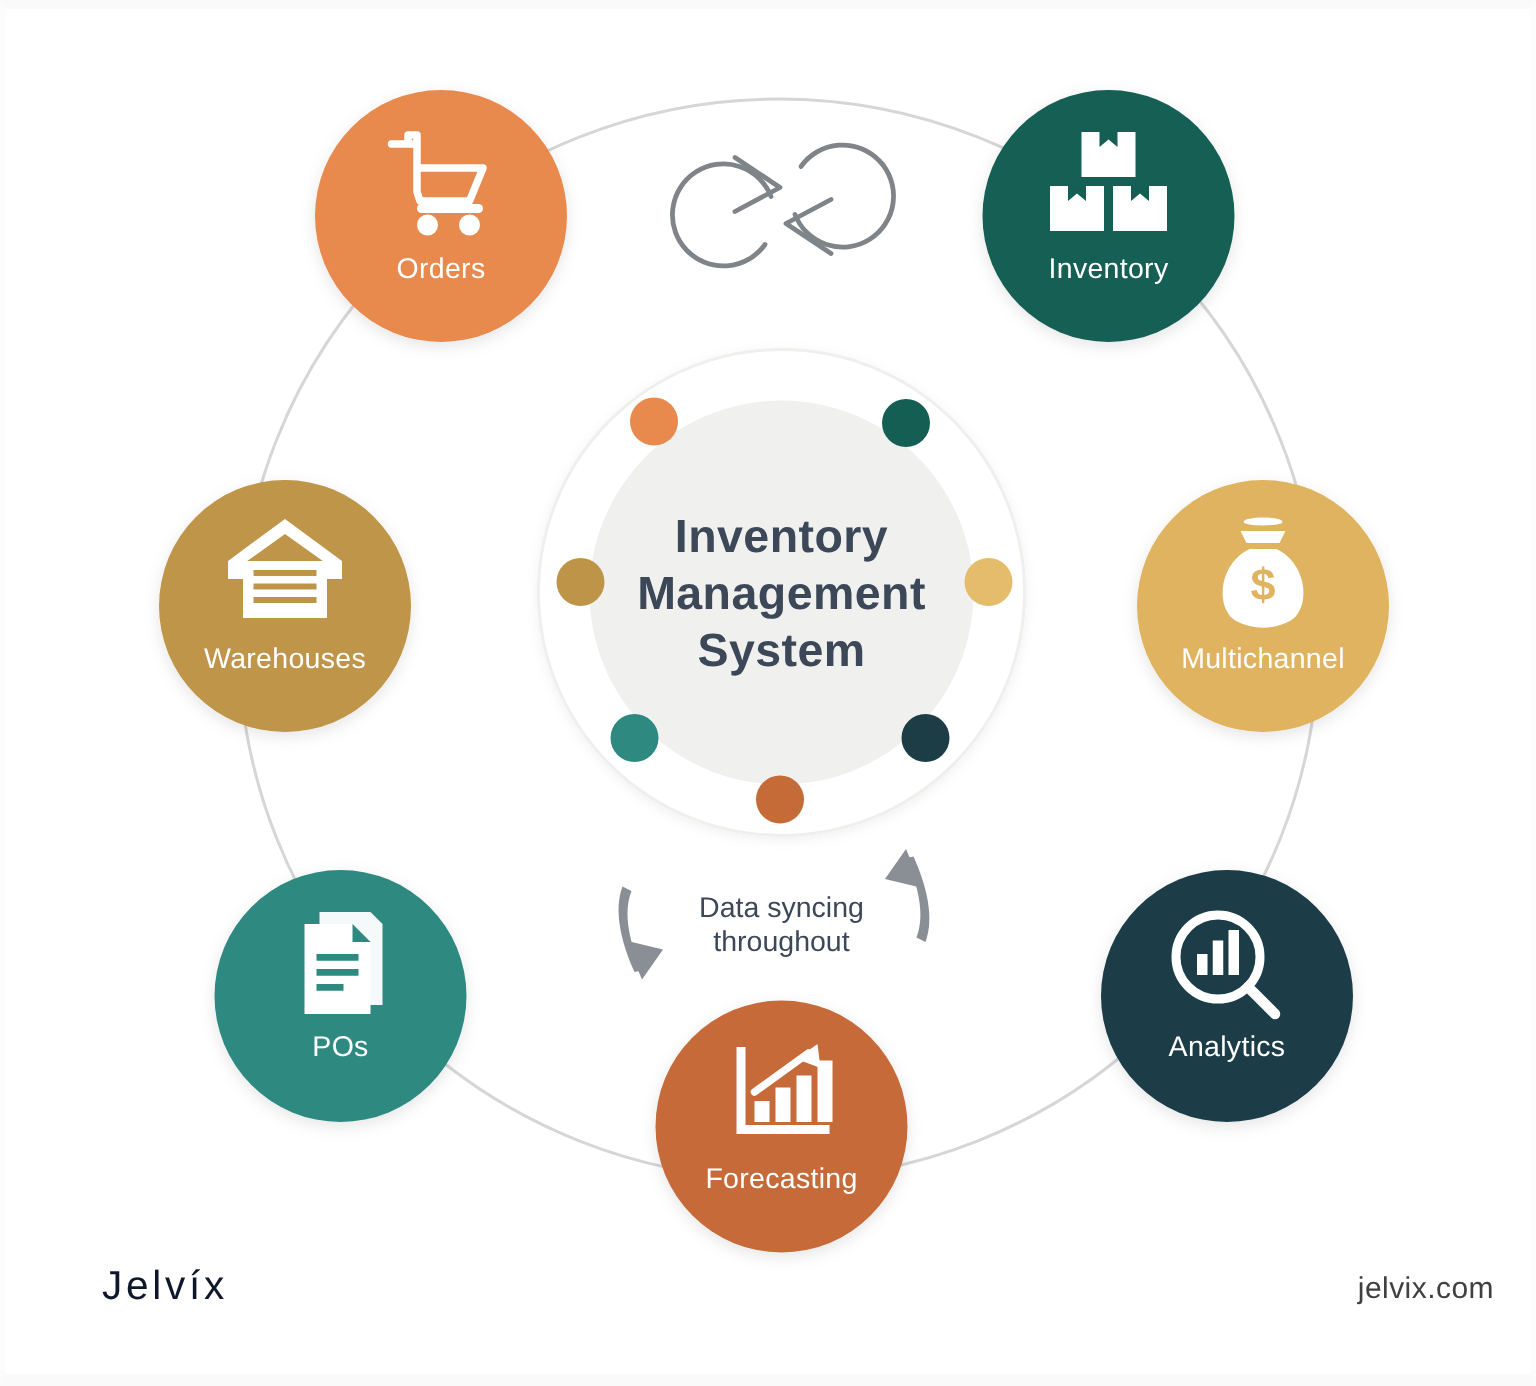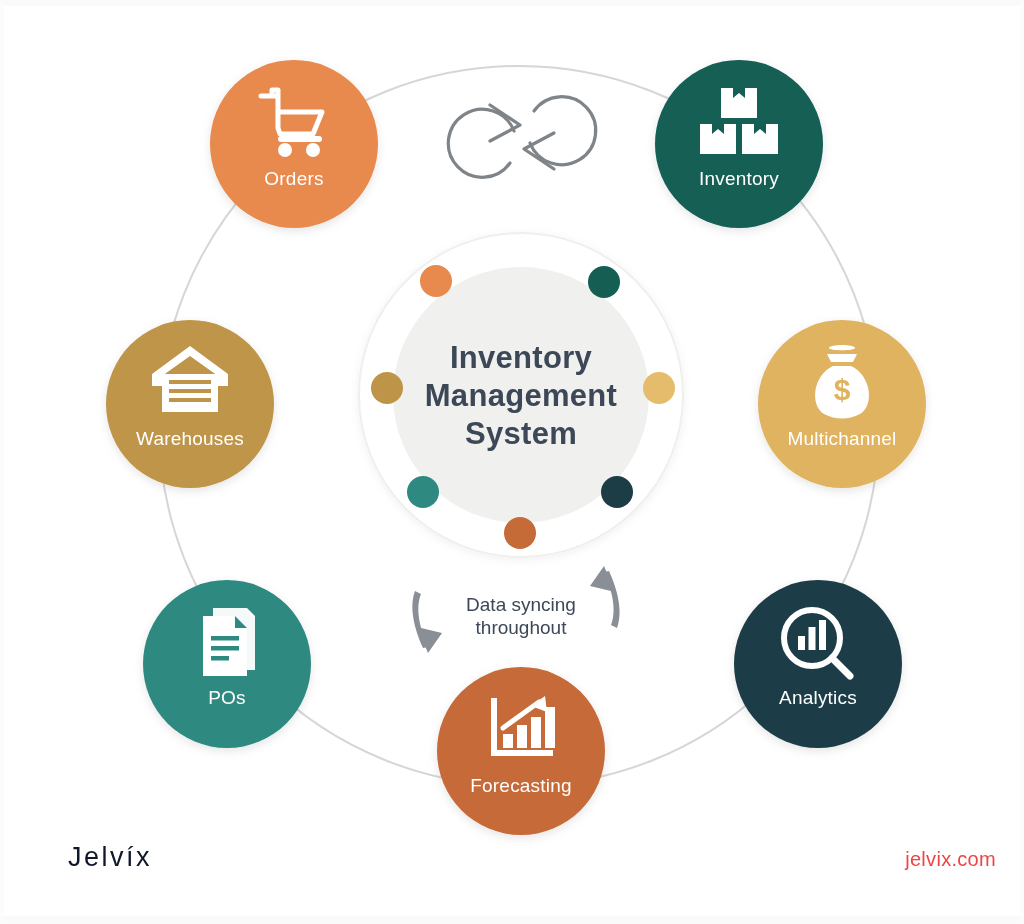--- a/index.html
+++ b/index.html
@@ -69,21 +69,21 @@
     letter-spacing: 2.5px;
     font-weight: 300;
     margin-left: 30px;
   }
   .brand-url {
     position: absolute;
     right: 32px;
     top: 6px;
     font-family: "Liberation Sans", sans-serif;
     font-size: 20px;
-    color: #ef4444;
+    color: #404040;
     letter-spacing: 0.3px;
   }
 </style>
 </head>
 <body>
 
 <div id="canvas">
 
   <svg id="diagram-svg" width="1024" height="924" viewBox="0 0 1024 924">
 

